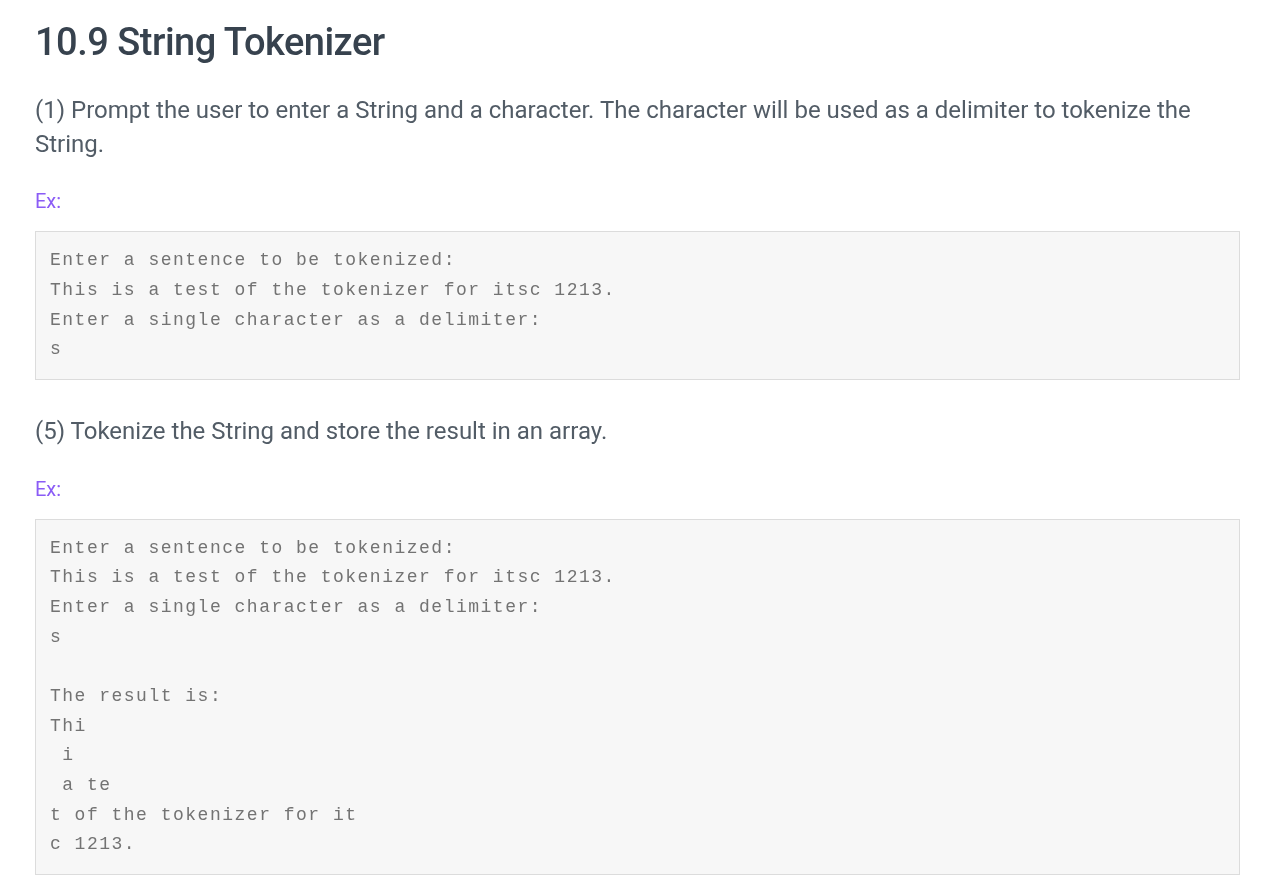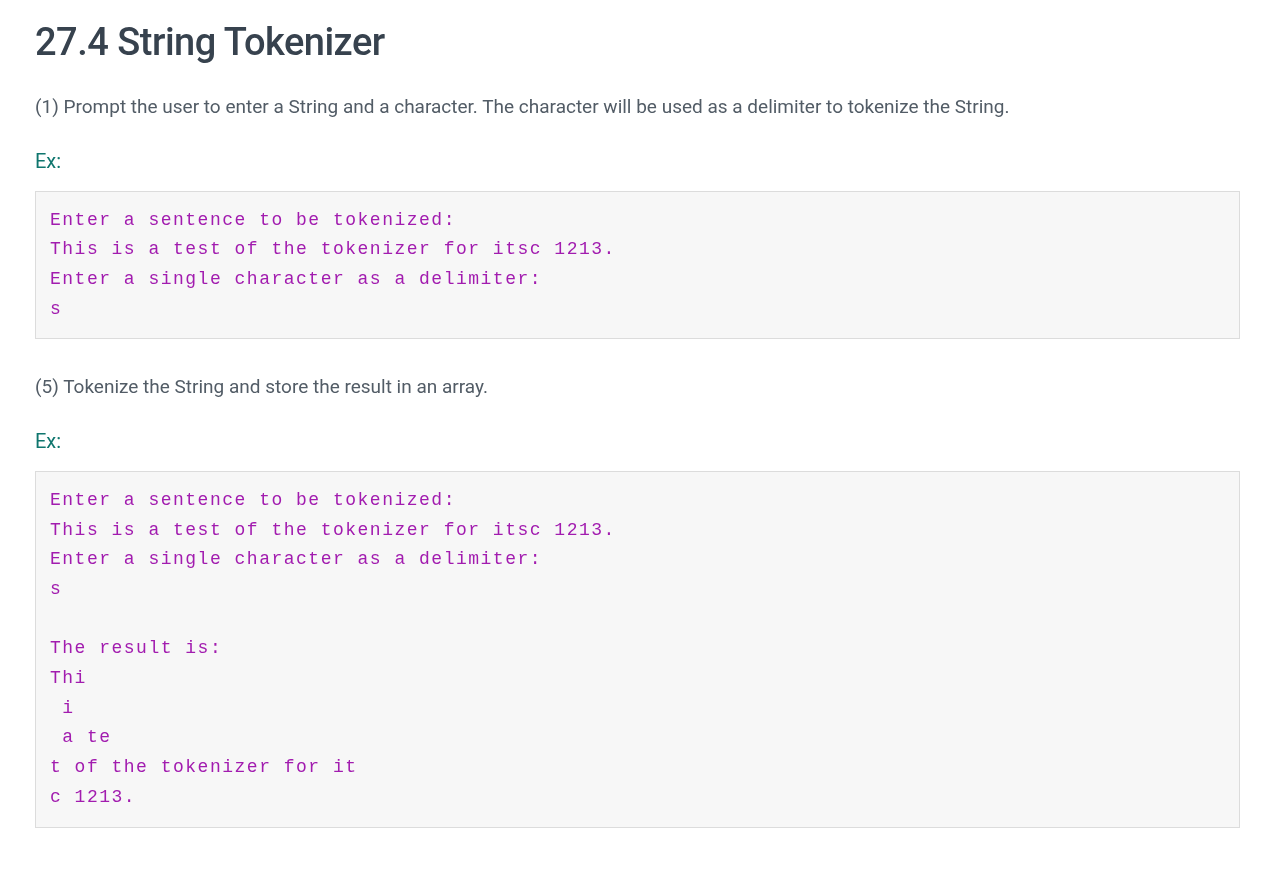--- a/index.html
+++ b/index.html
@@ -15,55 +15,55 @@
       width: 1275px;
     }
     h1 {
       font-size: 38px;
       font-weight: 500;
       color: #37424e;
       margin-bottom: 30px;
       letter-spacing: -0.5px;
     }
     .paragraph {
-      font-size: 19px;
+      font-size: 24px;
       color: #525c66;
       margin-bottom: 28px;
       line-height: 1.4;
       margin-top: 21px;
     }
     .ex-label {
       font-size: 20px;
-      color: #0f766e;
+      color: #8b5cf6;
       margin-bottom: 18px;
     }
     pre.code-block {
       background: #f7f7f7;
       border: 1px solid #dcdcdc;
       padding: 14px 14px;
       font-family: "Courier New", Courier, monospace;
       font-size: 18px;
       line-height: 1.65;
-      color: #a21caf;
+      color: #737373;
       letter-spacing: 1.5px;
       white-space: pre;
       overflow-x: auto;
       margin-bottom: 35px;
     }
     .step-group {
       margin-bottom: 28px;
     }
     .step-group .paragraph {
       margin-bottom: 14px;
     }
   </style>
 </head>
 <body>
 
-<h1>27.4 String Tokenizer</h1>
+<h1>10.9 String Tokenizer</h1>
 
 <p class="paragraph">(1) Prompt the user to enter a String and a character. The character will be used as a delimiter to tokenize the String.</p>
 
 <p class="ex-label">Ex:</p>
 
 <pre class="code-block">Enter a sentence to be tokenized:
 This is a test of the tokenizer for itsc 1213.
 Enter a single character as a delimiter:
 s</pre>
 

